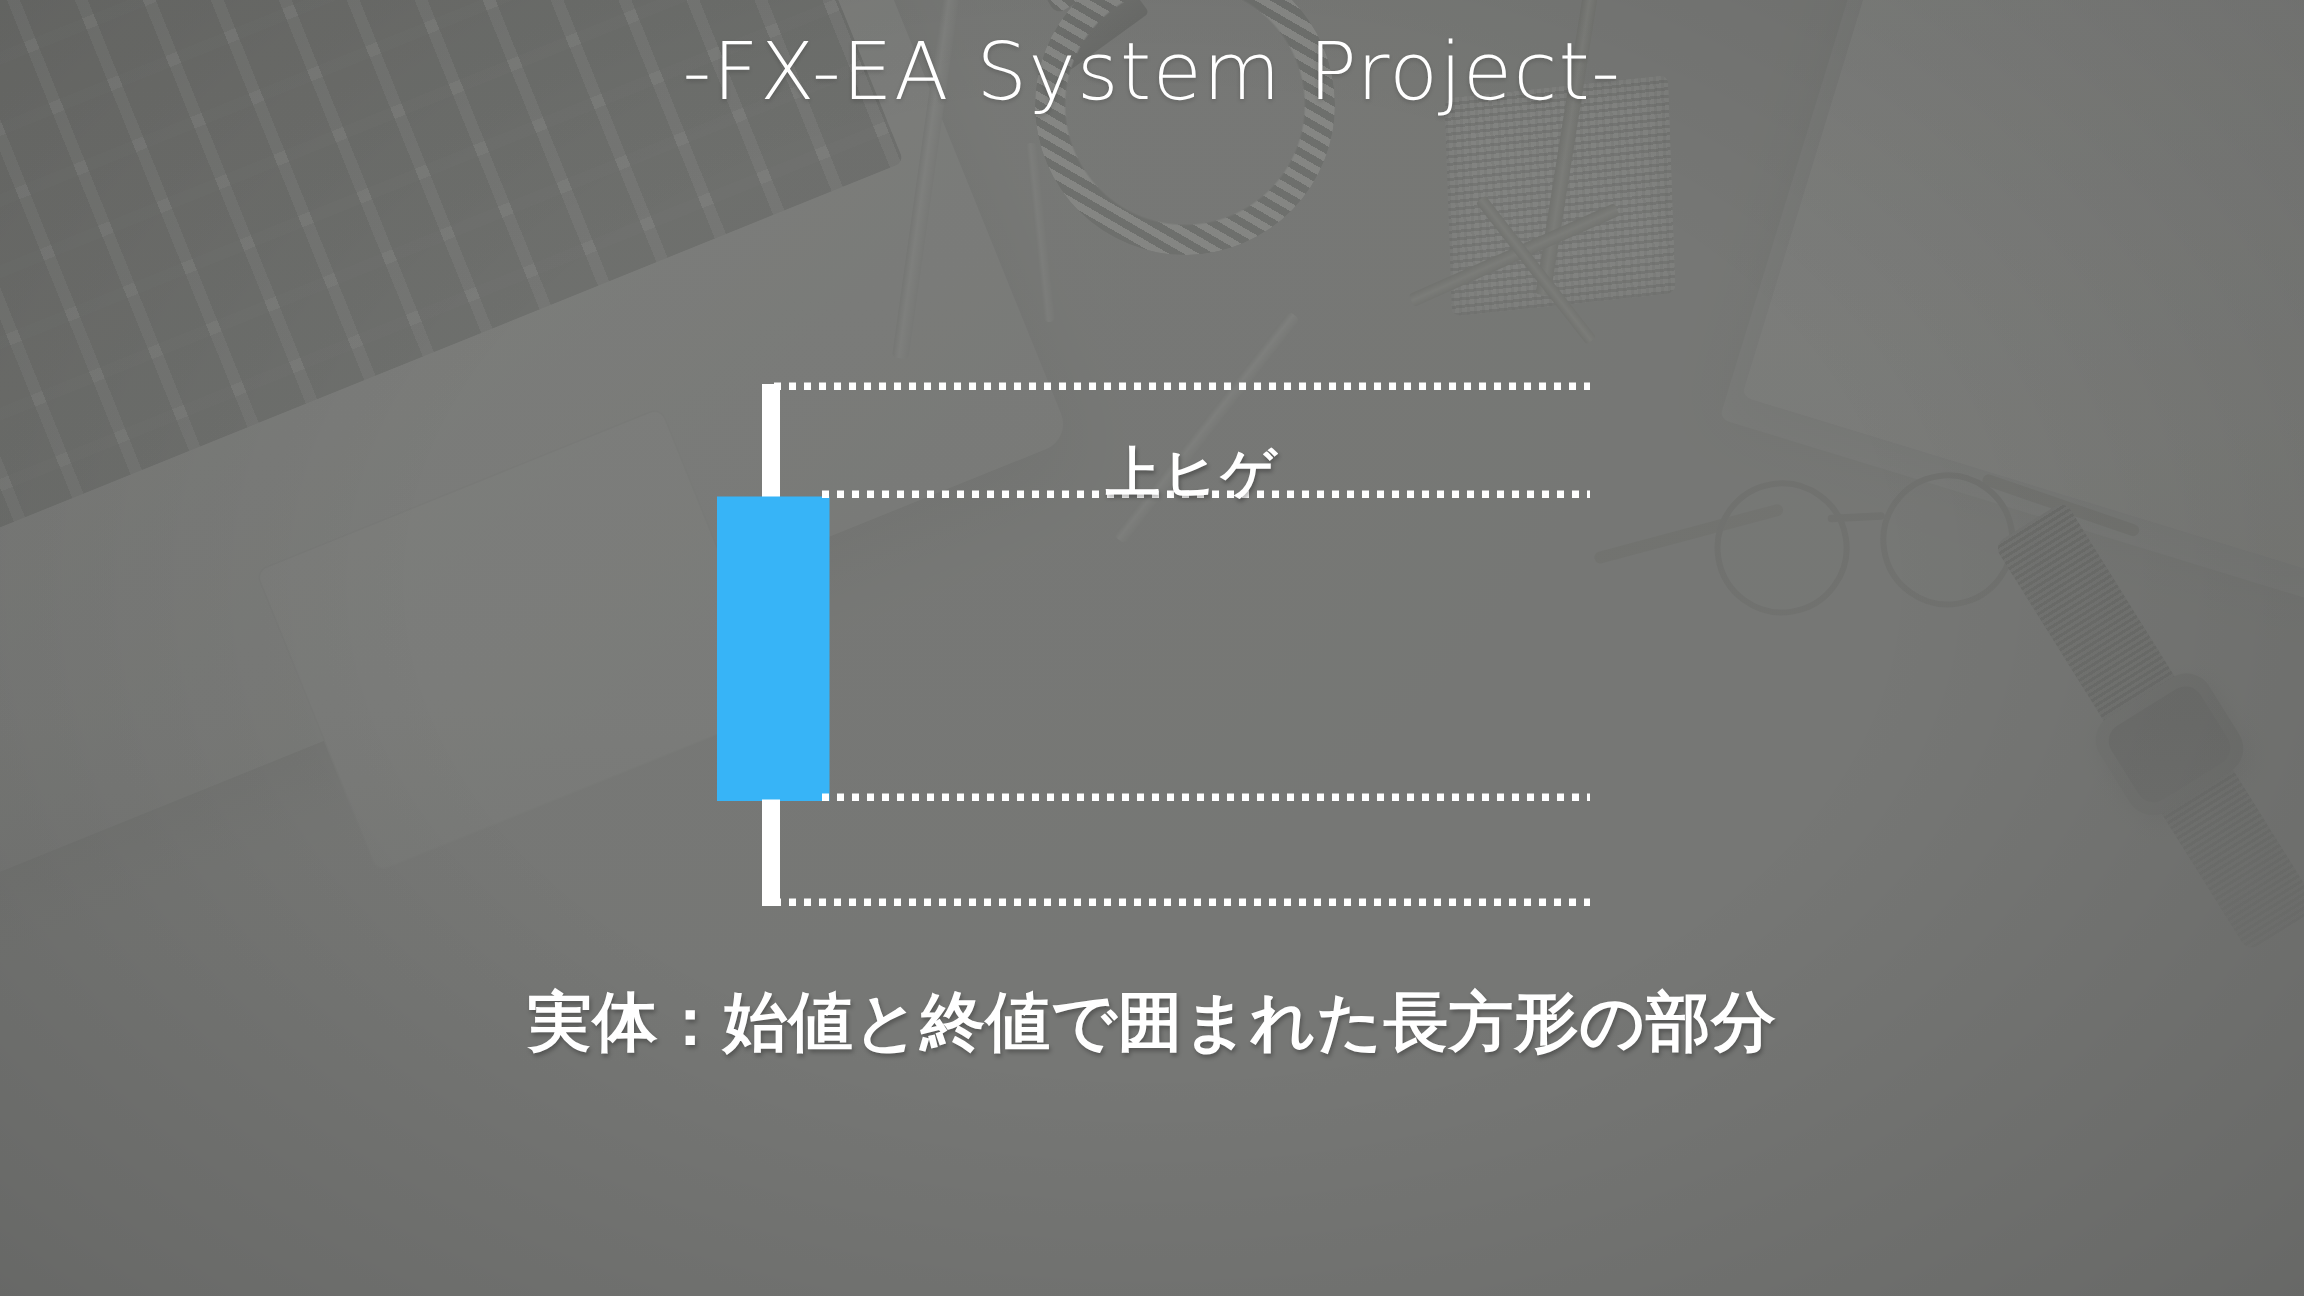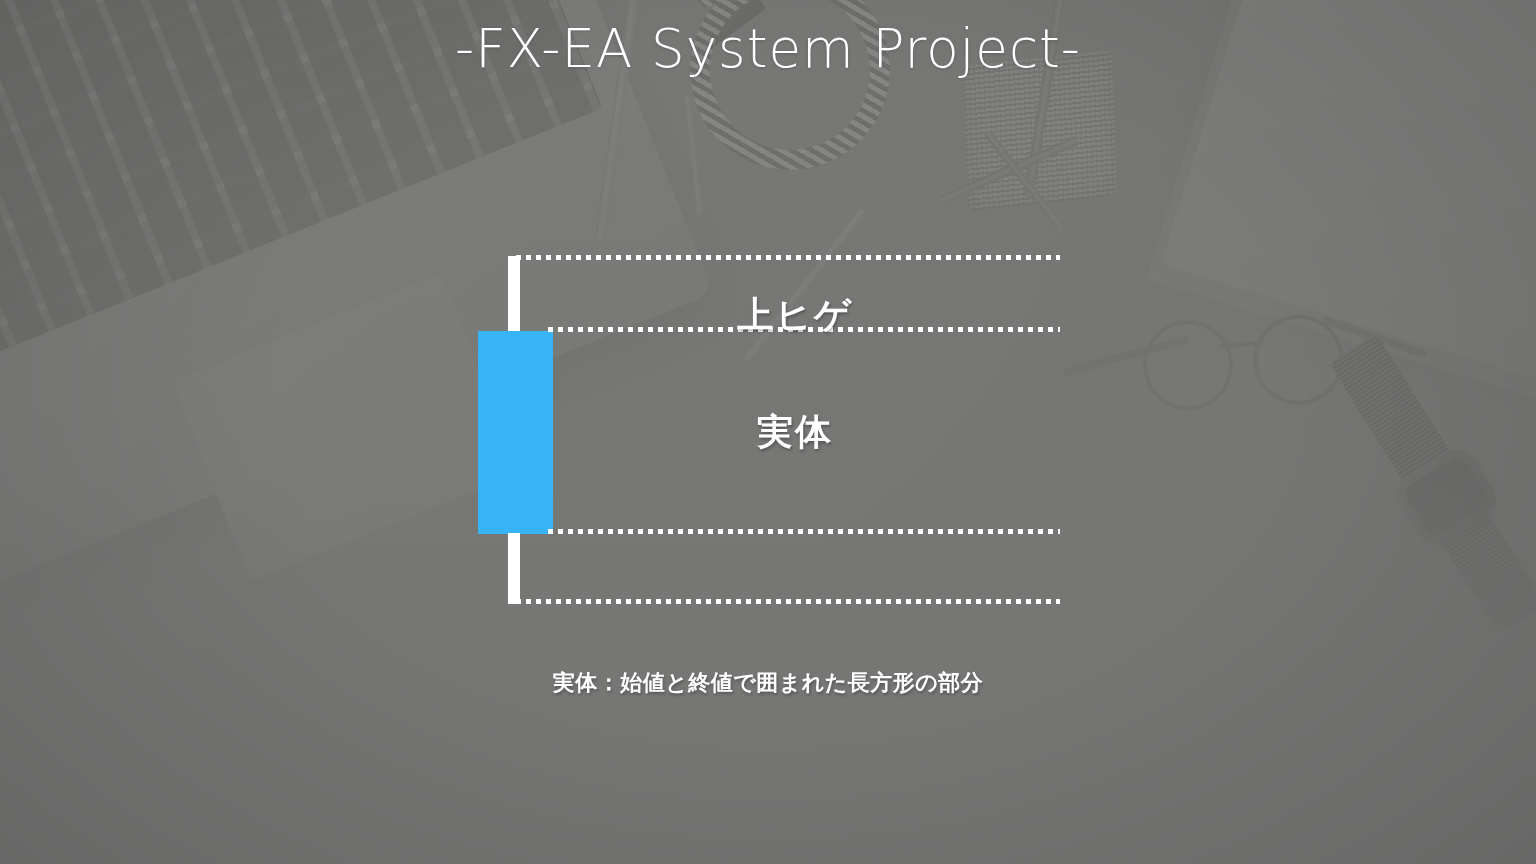--- a/index.html
+++ b/index.html
@@ -298,21 +298,21 @@
   .label-body  { top: 408px; }
   .label-lower { top: 548px; }
 
   .legend {
     position: absolute;
     left: 0; right: 0;
     top: 655px;
     text-align: center;
     color: #ffffff;
     font-family: "DejaVu Sans", sans-serif;
-    font-size: 22px;
+    font-size: 43px;
     font-weight: 700;
     line-height: 55px;
     letter-spacing: 0.5px;
     text-shadow: 1px 2px 3px rgba(0,0,0,0.28);
   }
   .legend-line { display: block; }
 </style>
 </head>
 <body>
 
@@ -369,20 +369,19 @@
     <div class="candle-wick wick-upper"></div>
     <div class="candle-body"></div>
     <div class="candle-wick wick-lower"></div>
 
     <div class="dotline dotline-1"></div>
     <div class="dotline dotline-2"></div>
     <div class="dotline dotline-3"></div>
     <div class="dotline dotline-4"></div>
 
     <div class="diagram-label label-upper">上ヒゲ</div>
-    <div class="diagram-label label-body">実体</div>
 
     <div class="legend">
       <span class="legend-line">実体：始値と終値で囲まれた長方形の部分</span>
     </div>
 
   </div>
 </div>
 
 </body></html>

